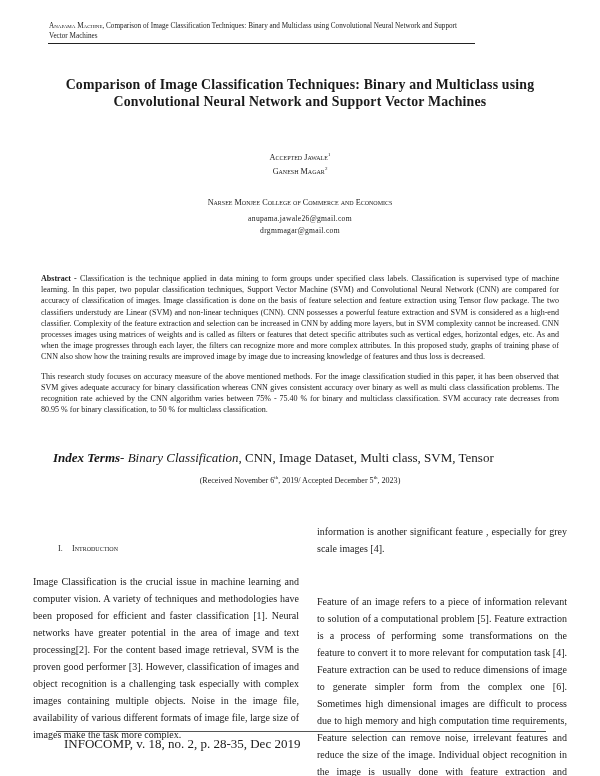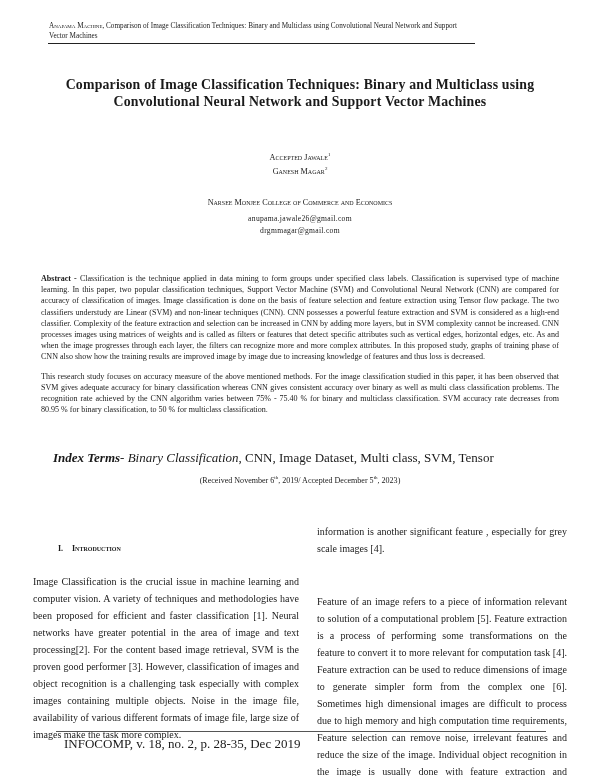--- a/index.html
+++ b/index.html
@@ -20,21 +20,21 @@
   .index-terms { left: 33px; top: 450px; width: 534px; font-size: 13px; margin-left: 20px; }
   .index-terms .label { font-weight: bold; font-style: italic; }
   .index-terms .first { font-style: italic; }
   .received { left: 30px; top: 475px; width: 540px; text-align: center; font-size: 8.05px; }
   .received sup { font-size: 5px; }
   .col { font-size: 10px; line-height: 17px; text-align: justify; }
   .col p { margin: 0; }
   .left-col { left: 33px; top: 573px; width: 266px; }
   .right-col-top { left: 317px; top: 523px; width: 250px; }
   .right-col { left: 317px; top: 593px; width: 250px; }
-  .section-head { left: 58px; top: 544px; font-size: 8px; font-weight: bold; font-variant: small-caps; }
+  .section-head { left: 58px; top: 544px; font-size: 8px; font-weight: normal; font-variant: small-caps; }
   .section-head .num { display: inline-block; width: 14px; }
   .foot-rule { left: 56px; top: 731px; width: 490px; height: 0; border-top: 1px solid #555; }
   .footer { left: 64px; top: 736px; font-size: 13px; }
 </style>
 </head>
 <body>
 
 <div class="abs running-head">
   <span class="sc">Anapama Machine</span><span>, Comparison of Image Classification Techniques:  Binary and Multiclass using Convolutional Neural Network and Support Vector Machines</span>
 </div>

